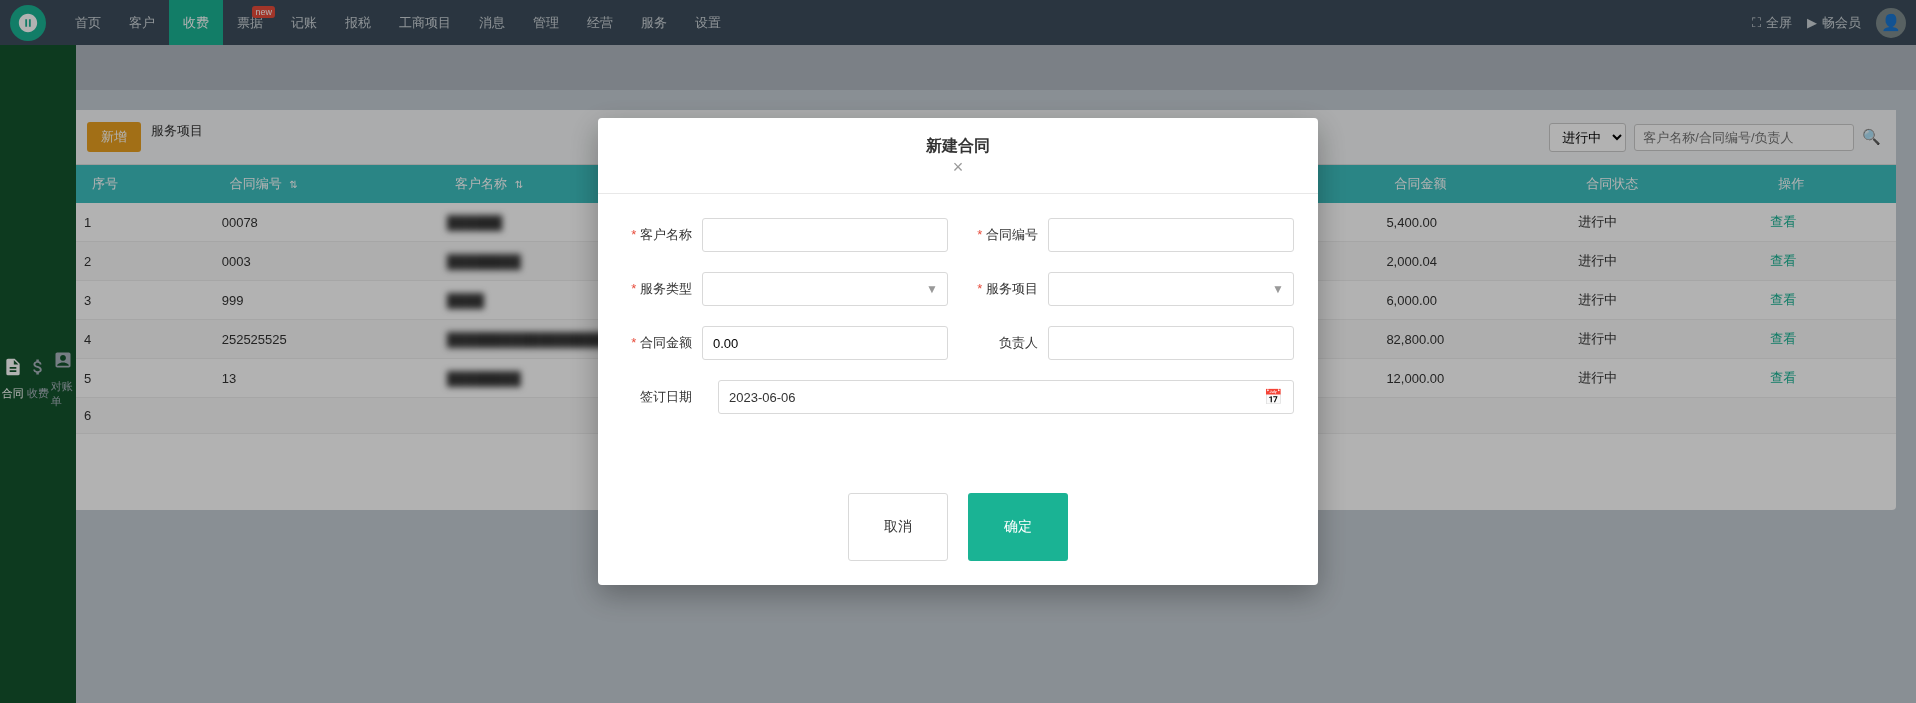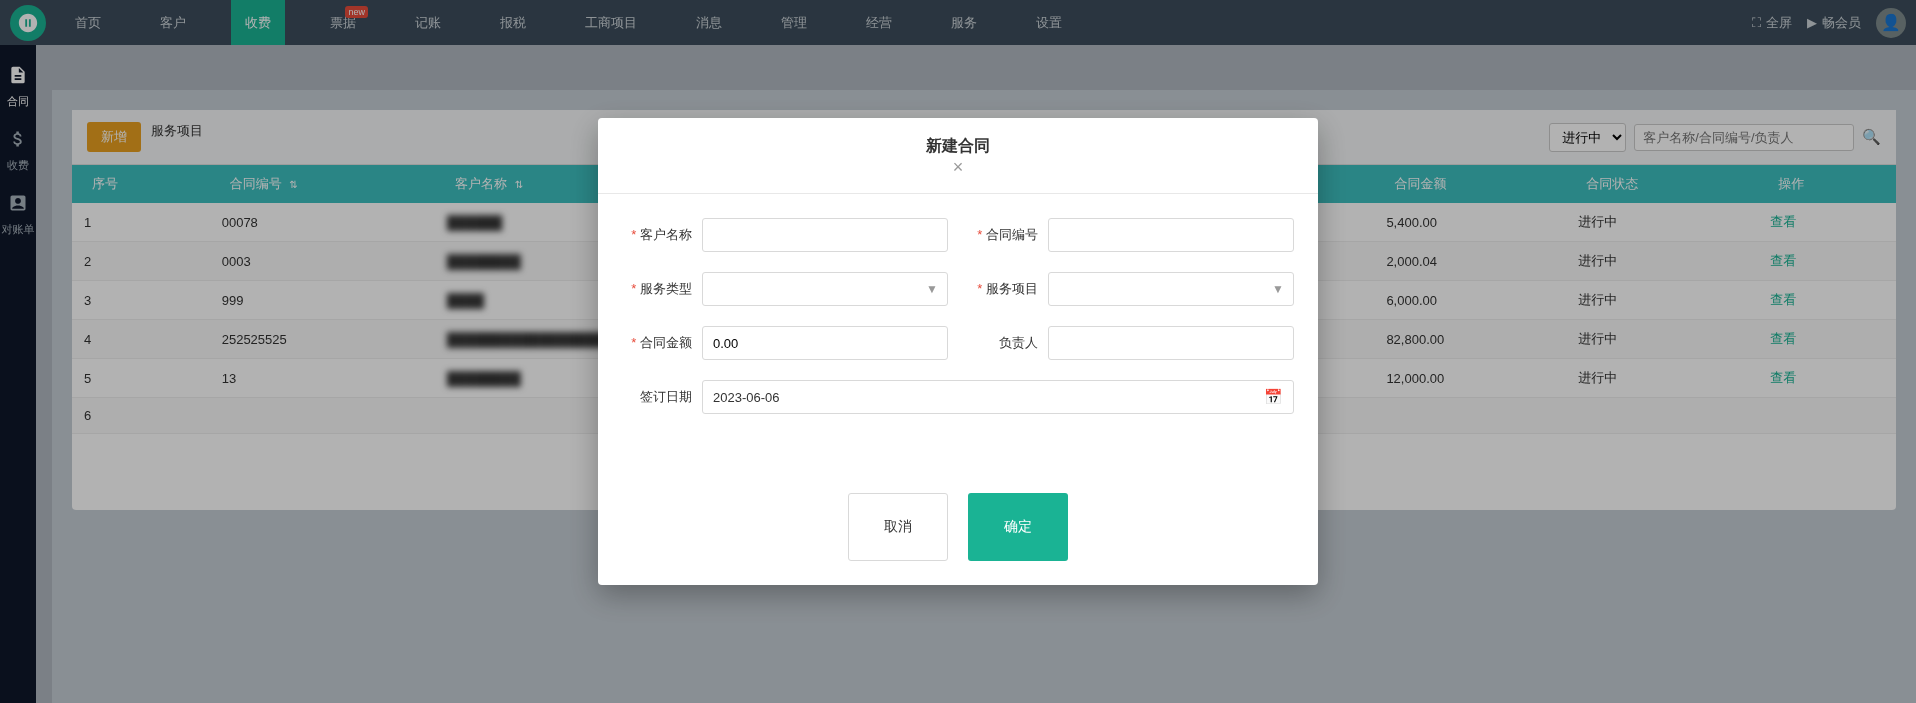--- a/index.html
+++ b/index.html
@@ -18,21 +18,21 @@
     }
     .nav-logo {
       width: 36px; height: 36px;
       background: #1ab394;
       border-radius: 50%;
       display: flex; align-items: center; justify-content: center;
       margin-right: 15px;
       color: white; font-size: 18px; font-weight: bold;
     }
     .nav-items {
-      display: flex; align-items: center; flex: 1; gap: 31px;
+      display: flex; align-items: center; flex: 1;
     }
     .nav-item {
       color: #cdd4d9;
       padding: 0 14px;
       height: 45px;
       display: flex; align-items: center;
       cursor: pointer;
       font-size: 13px;
       position: relative;
     }
@@ -63,25 +63,25 @@
       background: #7f8c8d;
       border-radius: 50%;
       display: flex; align-items: center; justify-content: center;
       color: white; font-size: 16px;
     }
 
     
     .sidebar {
       position: fixed;
       left: 0; top: 45px;
-      width: 36px;
+      width: 76px;
       height: calc(100vh - 45px);
-      background: #0f172a;
-      display: flex;
-      flex-direction: column;
+      background: #14532d;
+      display: flex;
+      flex-direction: row;
       align-items: center;
       padding-top: 10px;
       z-index: 50;
     }
     .sidebar-item {
       width: 52px;
       padding: 10px 0;
       display: flex;
       flex-direction: column;
       align-items: center;
@@ -334,20 +334,21 @@
       font-size: 15px;
     }
     .date-wrapper {
       flex: 1;
       display: flex;
       align-items: center;
       border: 1px solid #d9d9d9;
       border-radius: 3px;
       padding: 7px 10px;
       height: 34px;
+      margin-left: 16px;
     }
     .date-value {
       flex: 1;
       font-size: 13px;
       color: #333;
     }
   </style>
 </head>
 <body>
 

